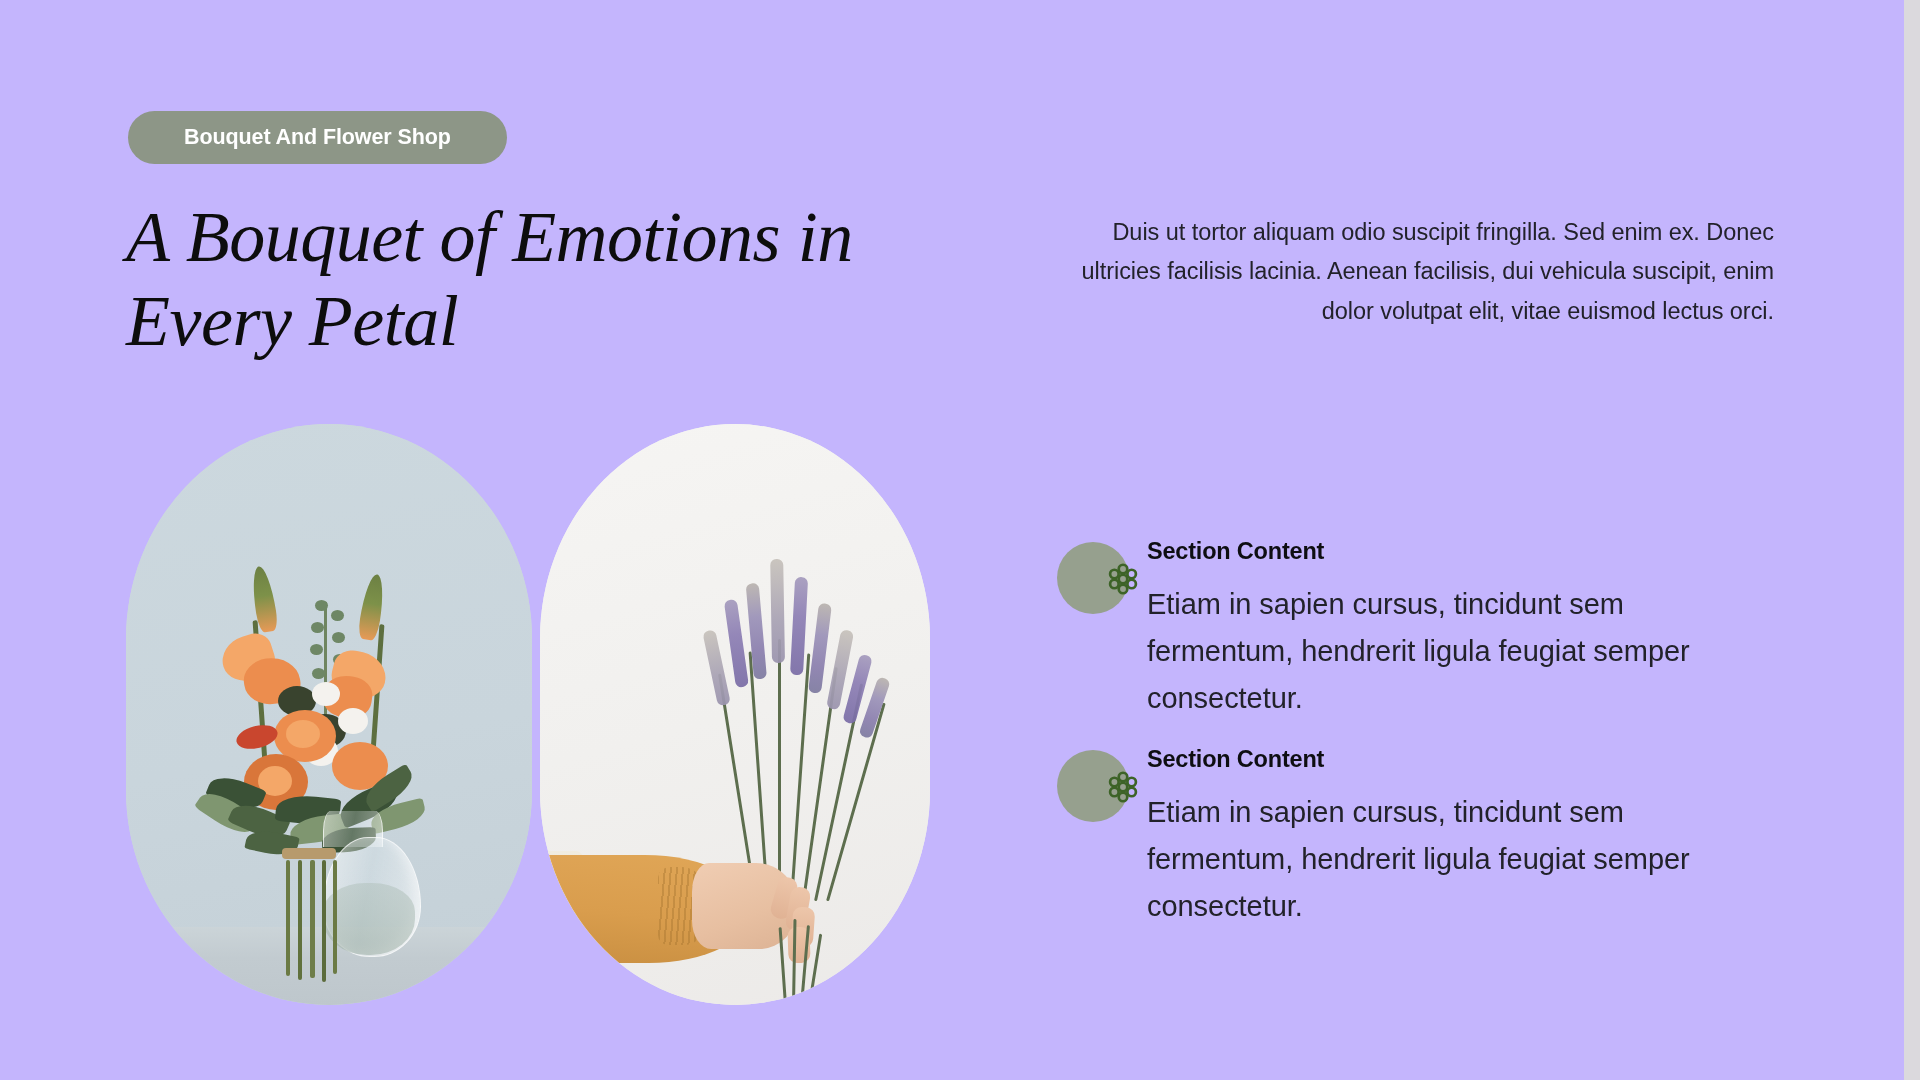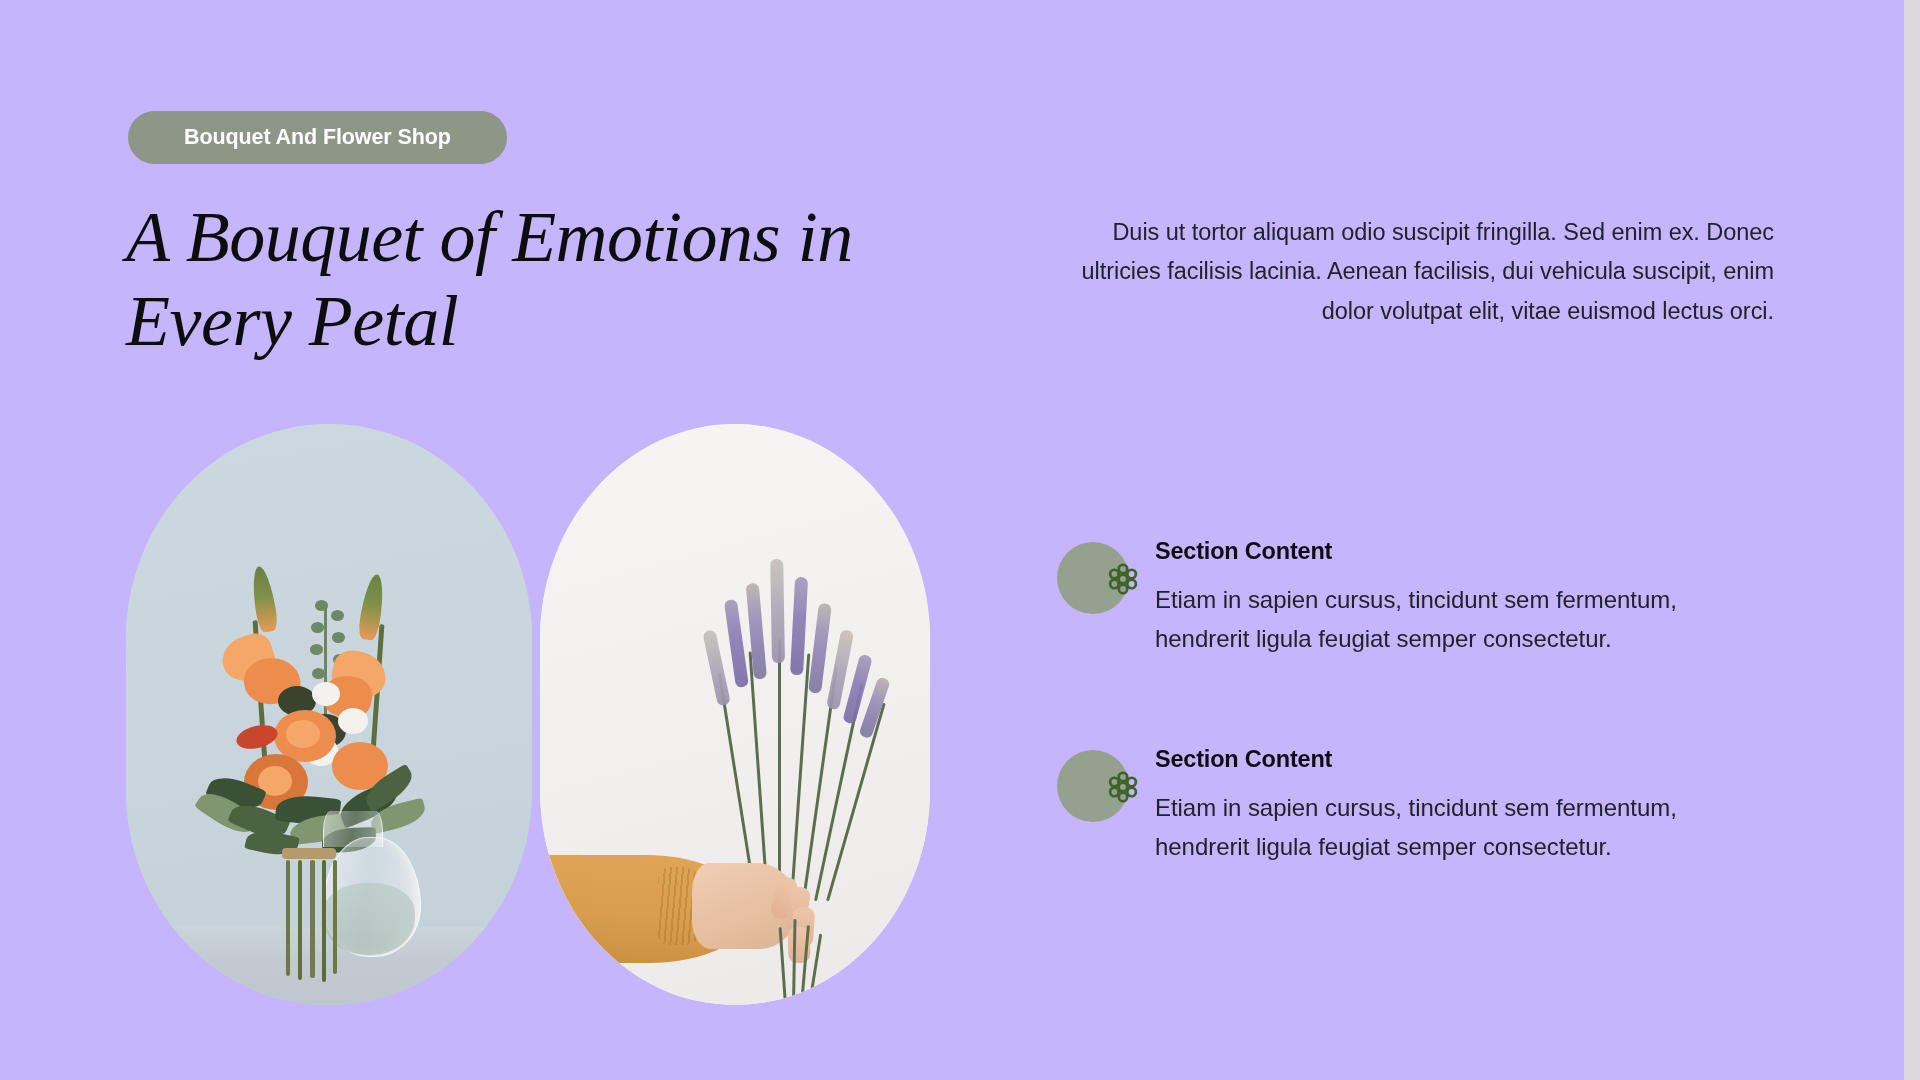--- a/index.html
+++ b/index.html
@@ -271,21 +271,21 @@
   .lav-spike.soft { background: linear-gradient(180deg, #c7c2bb, #a8a2b4 60%, #9a93ad); }
   .lav-spike.violet { background: linear-gradient(180deg, #a59bbd 0%, #8d7fb4 40%, #7a6da6 100%); }
 
   
   .feature {
     position: absolute;
     left: 1057px;
     width: 746px;
     display: flex;
     align-items: flex-start;
-    gap: 8px;
+    gap: 0;
   }
   .feature.one { top: 538px; }
   .feature.two { top: 746px; }
 
   .feature-mark {
     position: relative;
     width: 90px;
     flex: 0 0 90px;
     height: 76px;
   }
@@ -310,21 +310,21 @@
     padding-top: 0;
   }
   .feature-title {
     font-size: 23.5px;
     font-weight: 700;
     color: #0e0e12;
     letter-spacing: -0.2px;
     margin-bottom: 16px;
   }
   .feature-text {
-    font-size: 24px;
+    font-size: 29px;
     line-height: 1.62;
     color: #22222a;
     font-weight: 400;
     letter-spacing: -0.05px;
     max-width: 610px;
   }
 </style>
 </head>
 <body>
 

